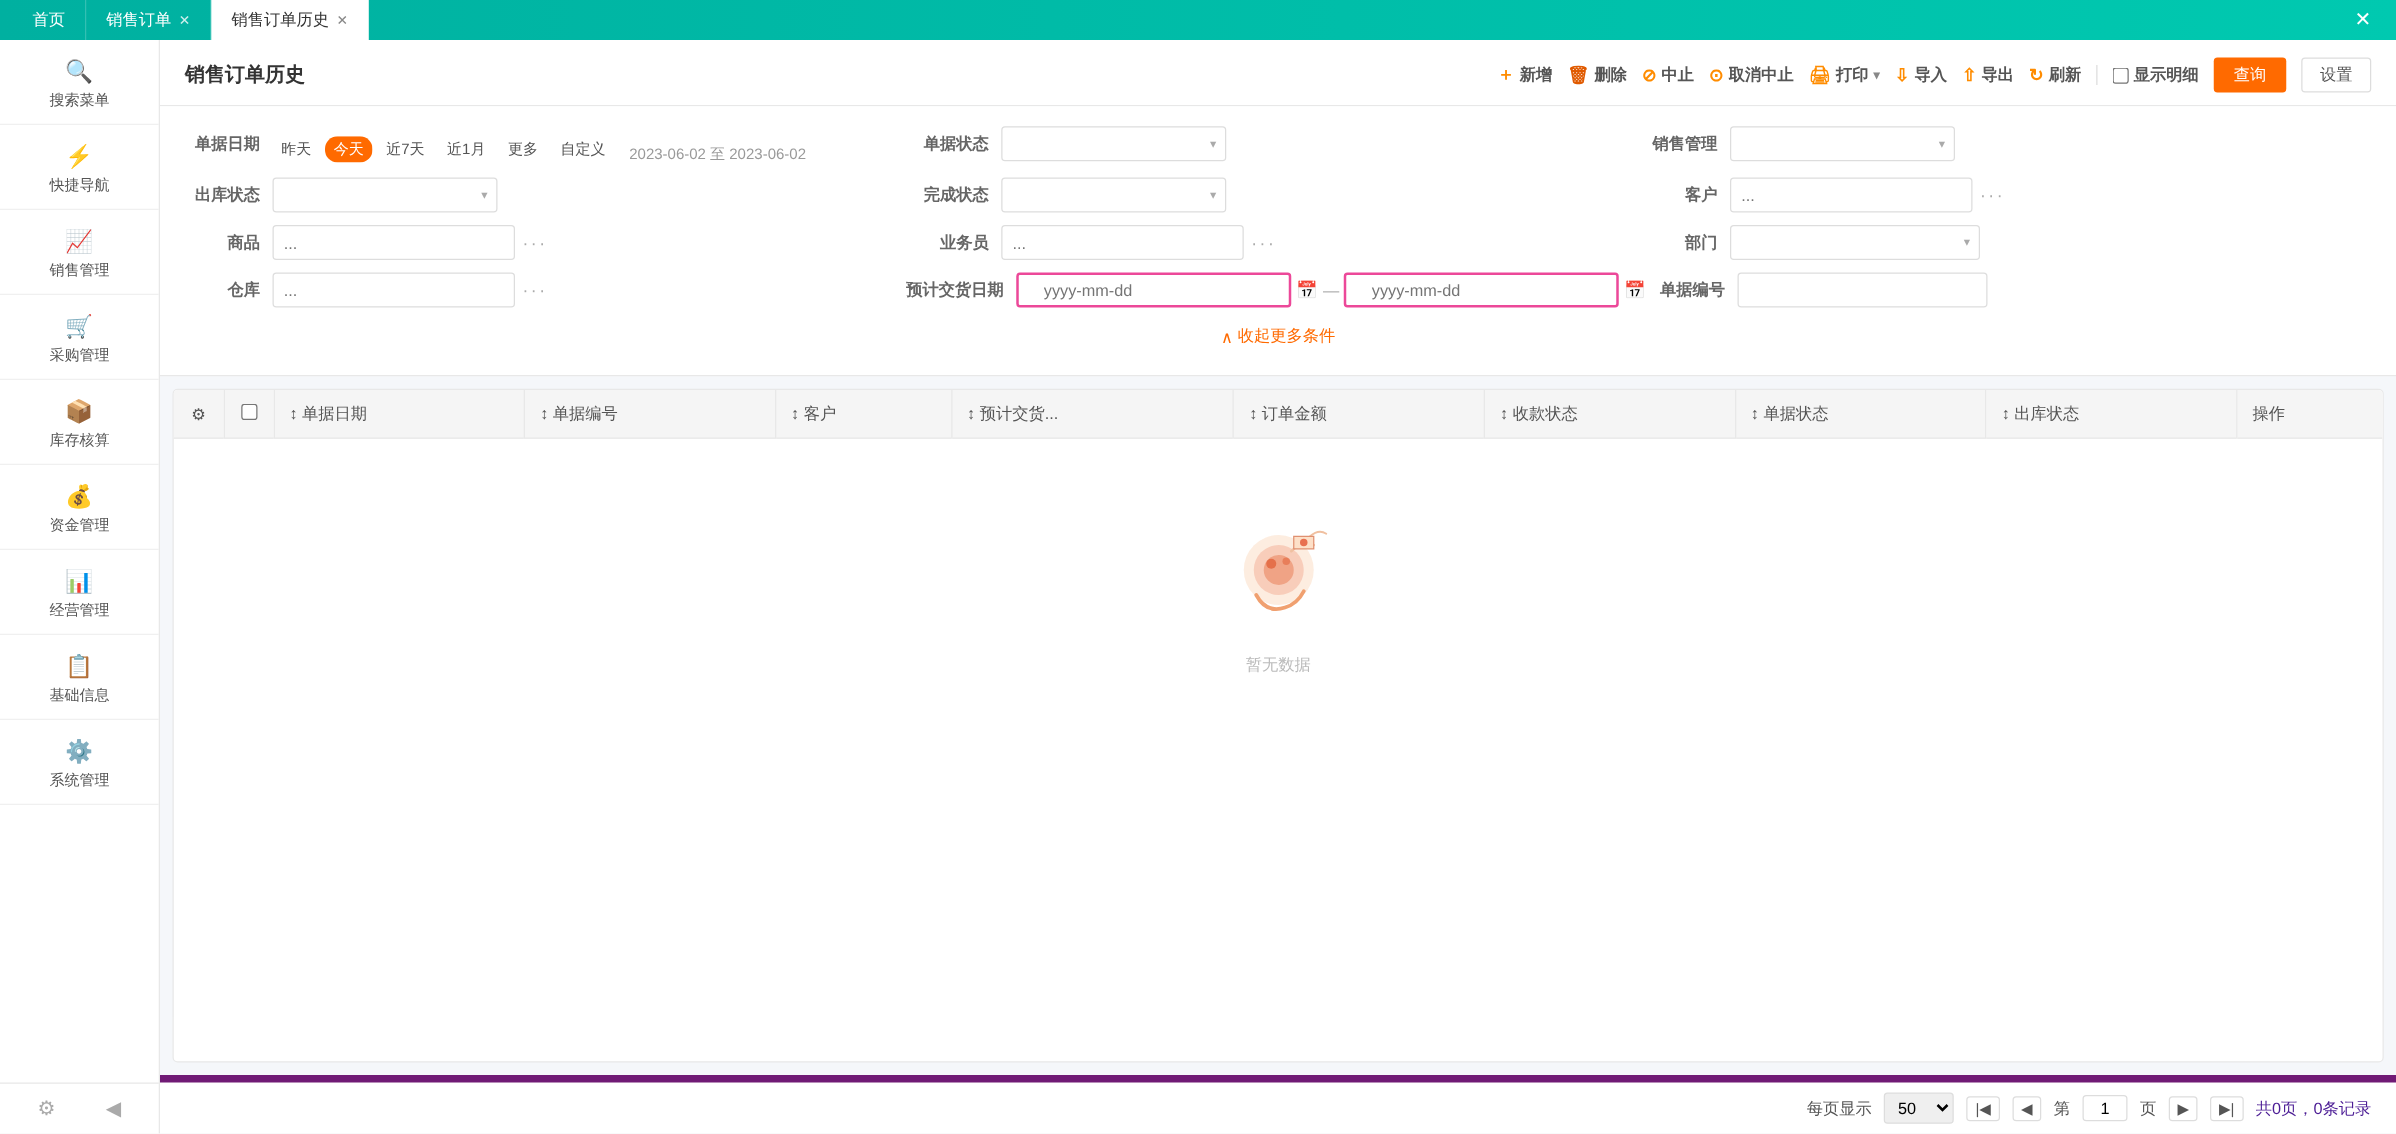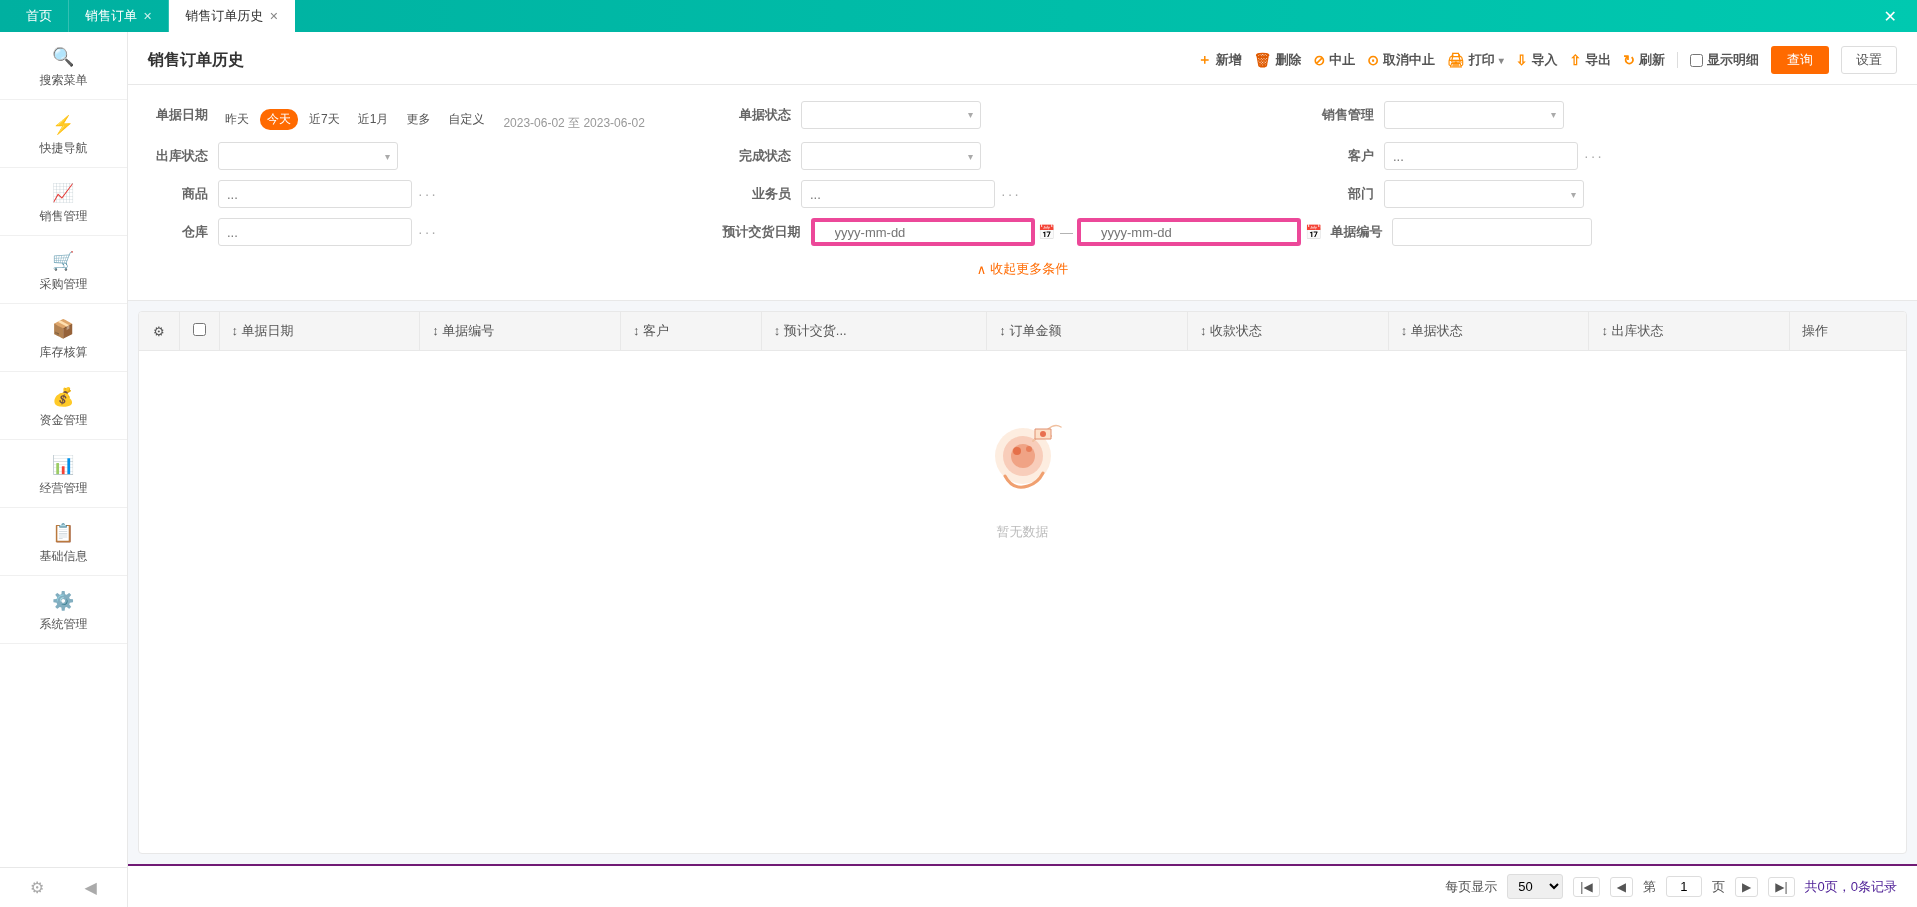--- a/index.html
+++ b/index.html
@@ -226,21 +226,21 @@
       font-size: 12px;
       gap: 4px;
       padding: 4px 0;
     }
     .date-input-wrap {
       display: flex;
       align-items: center;
       gap: 4px;
     }
     .date-input {
-      border: 4px solid #ec4899;
+      border: 2px solid #ec4899;
       border-radius: 3px;
       padding: 4px 20px;
       color: #999;
       min-width: 120px;
       height: 28px;
       font-size: 13px;
     }
     .cal-icon { color: #aaa; cursor: pointer; font-size: 14px; }
 
     
@@ -288,21 +288,21 @@
     }
     .empty-text { color: #bbb; font-size: 13px; }
 
     
     .table-footer {
       display: flex;
       align-items: center;
       justify-content: flex-end;
       padding: 8px 20px;
       background: #fff;
-      border-top: 2px solid #701a75;
+      border-top: 6px solid #701a75;
       gap: 10px;
     }
     .pagination-label { color: #555; }
     .page-size-select {
       border: 1px solid #ddd;
       border-radius: 3px;
       padding: 3px 6px;
       font-size: 13px;
       cursor: pointer;
     }

